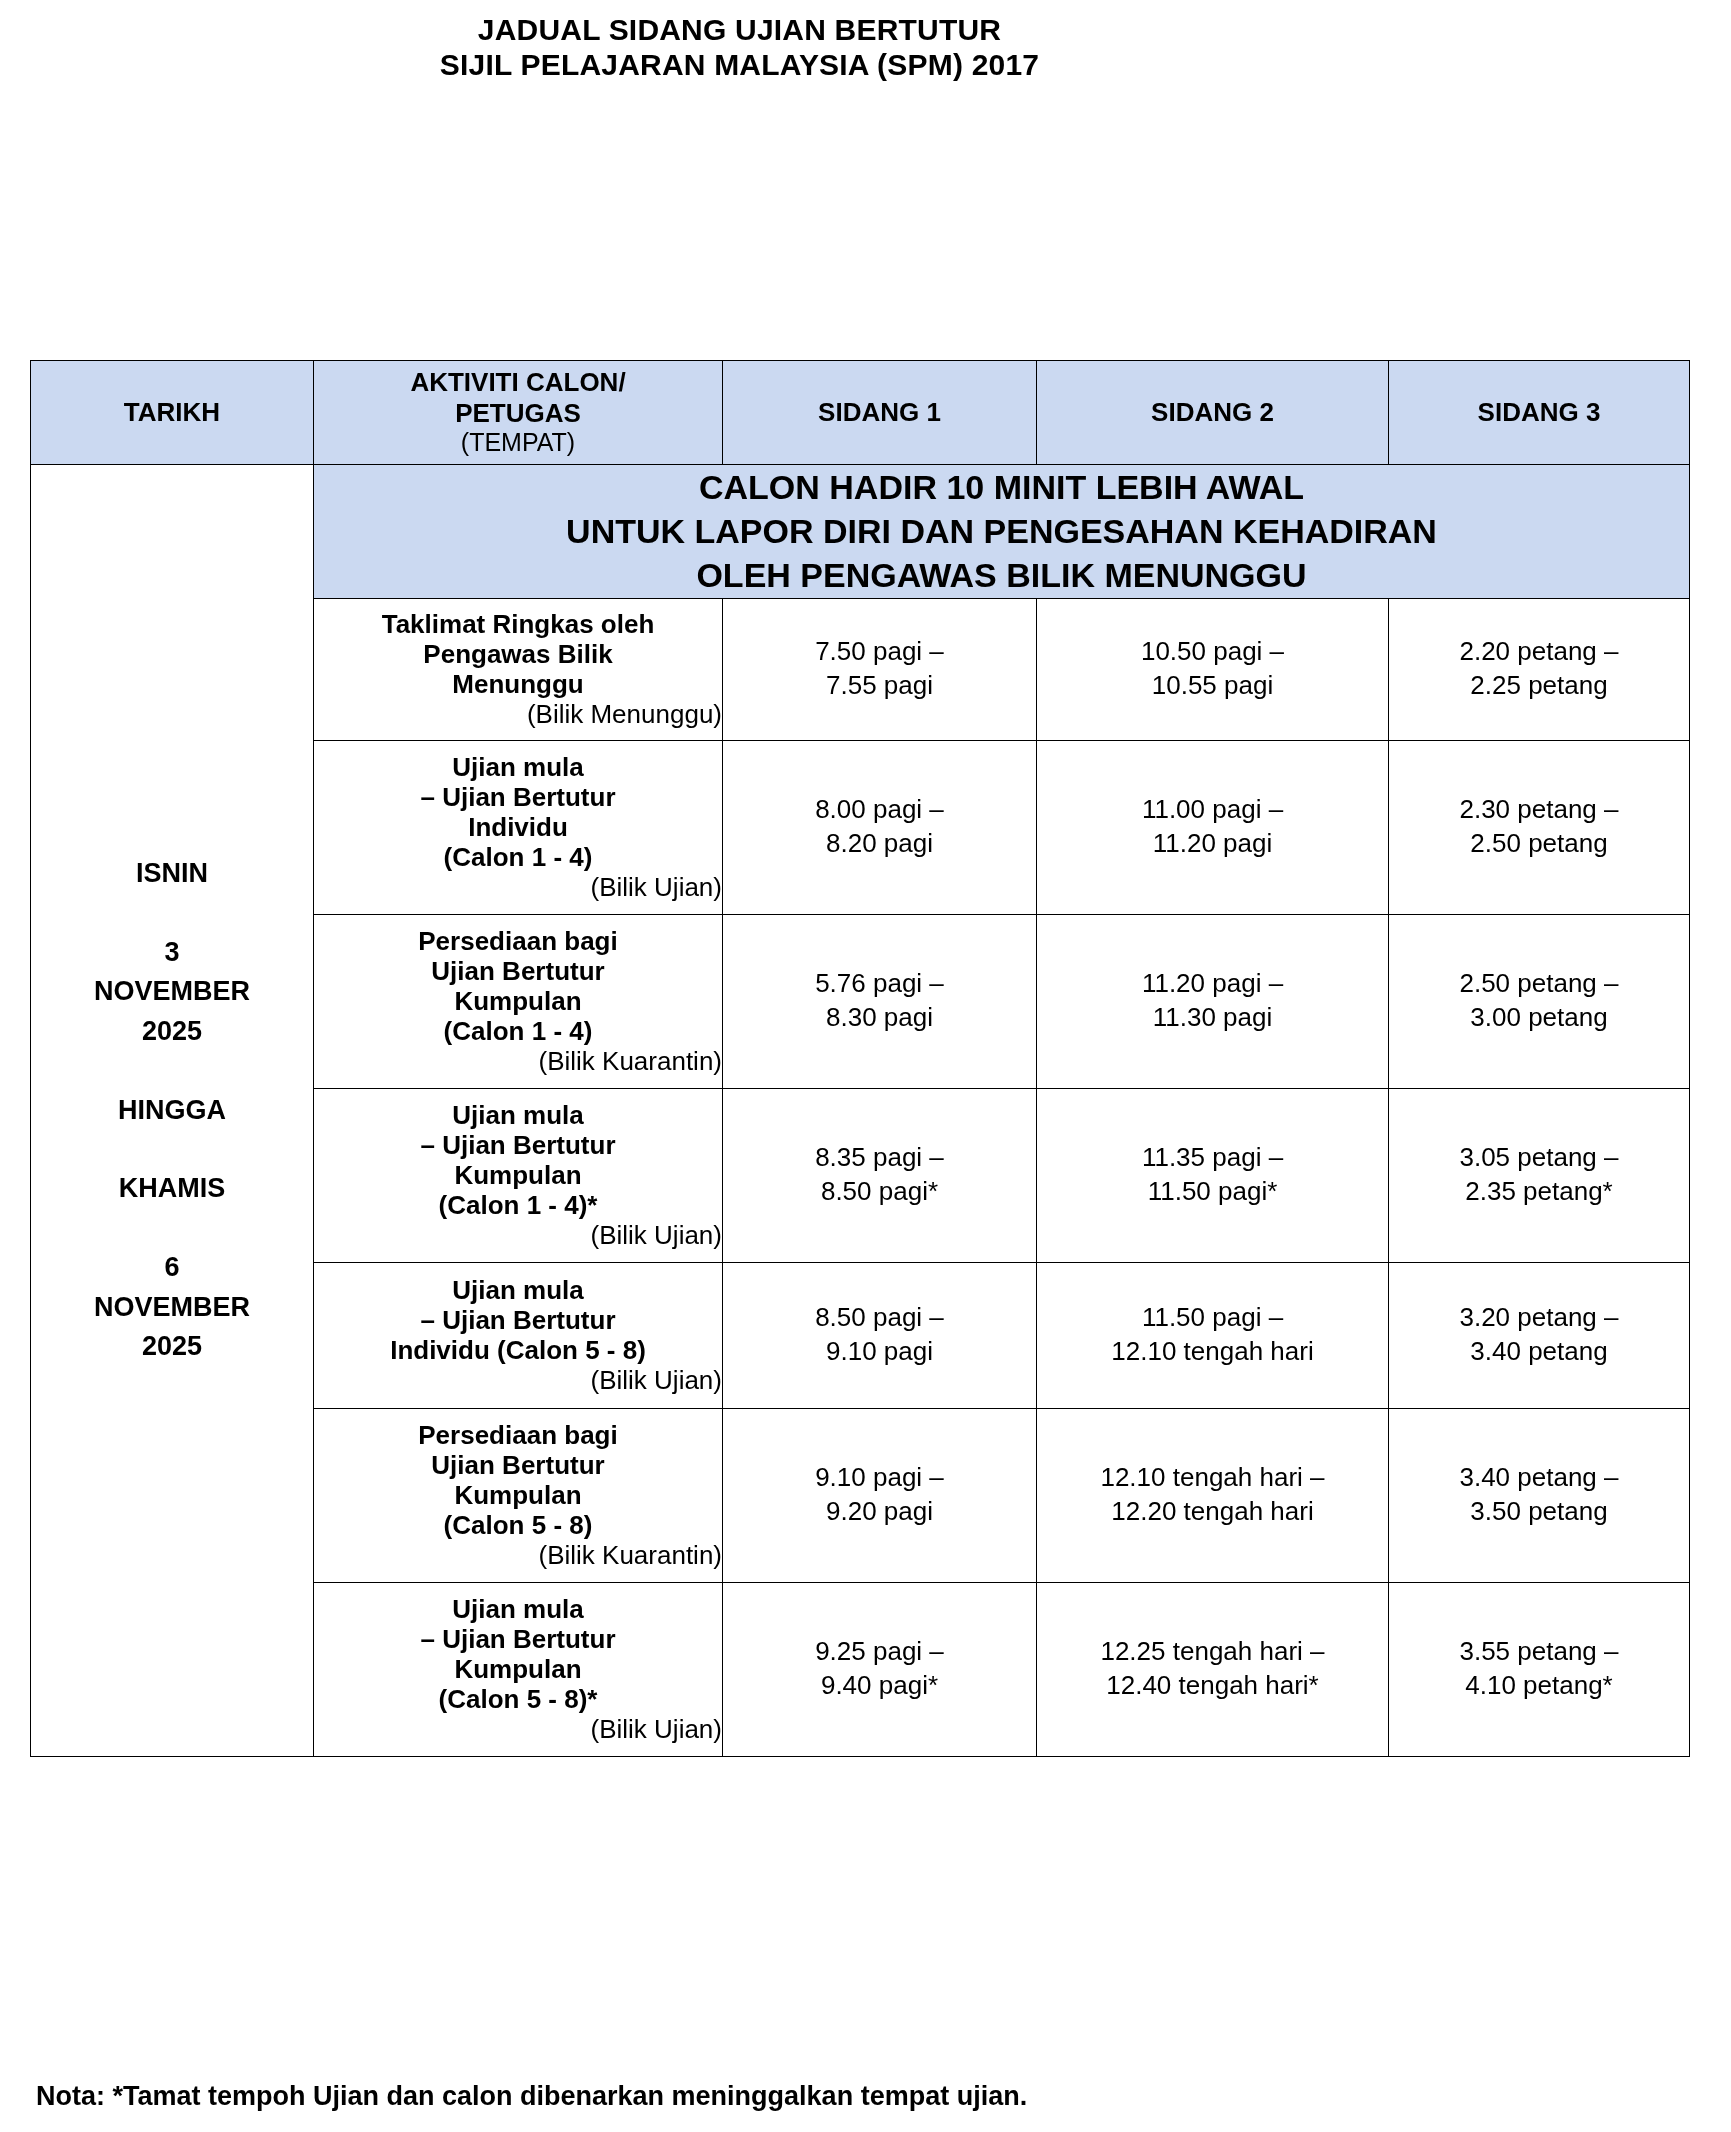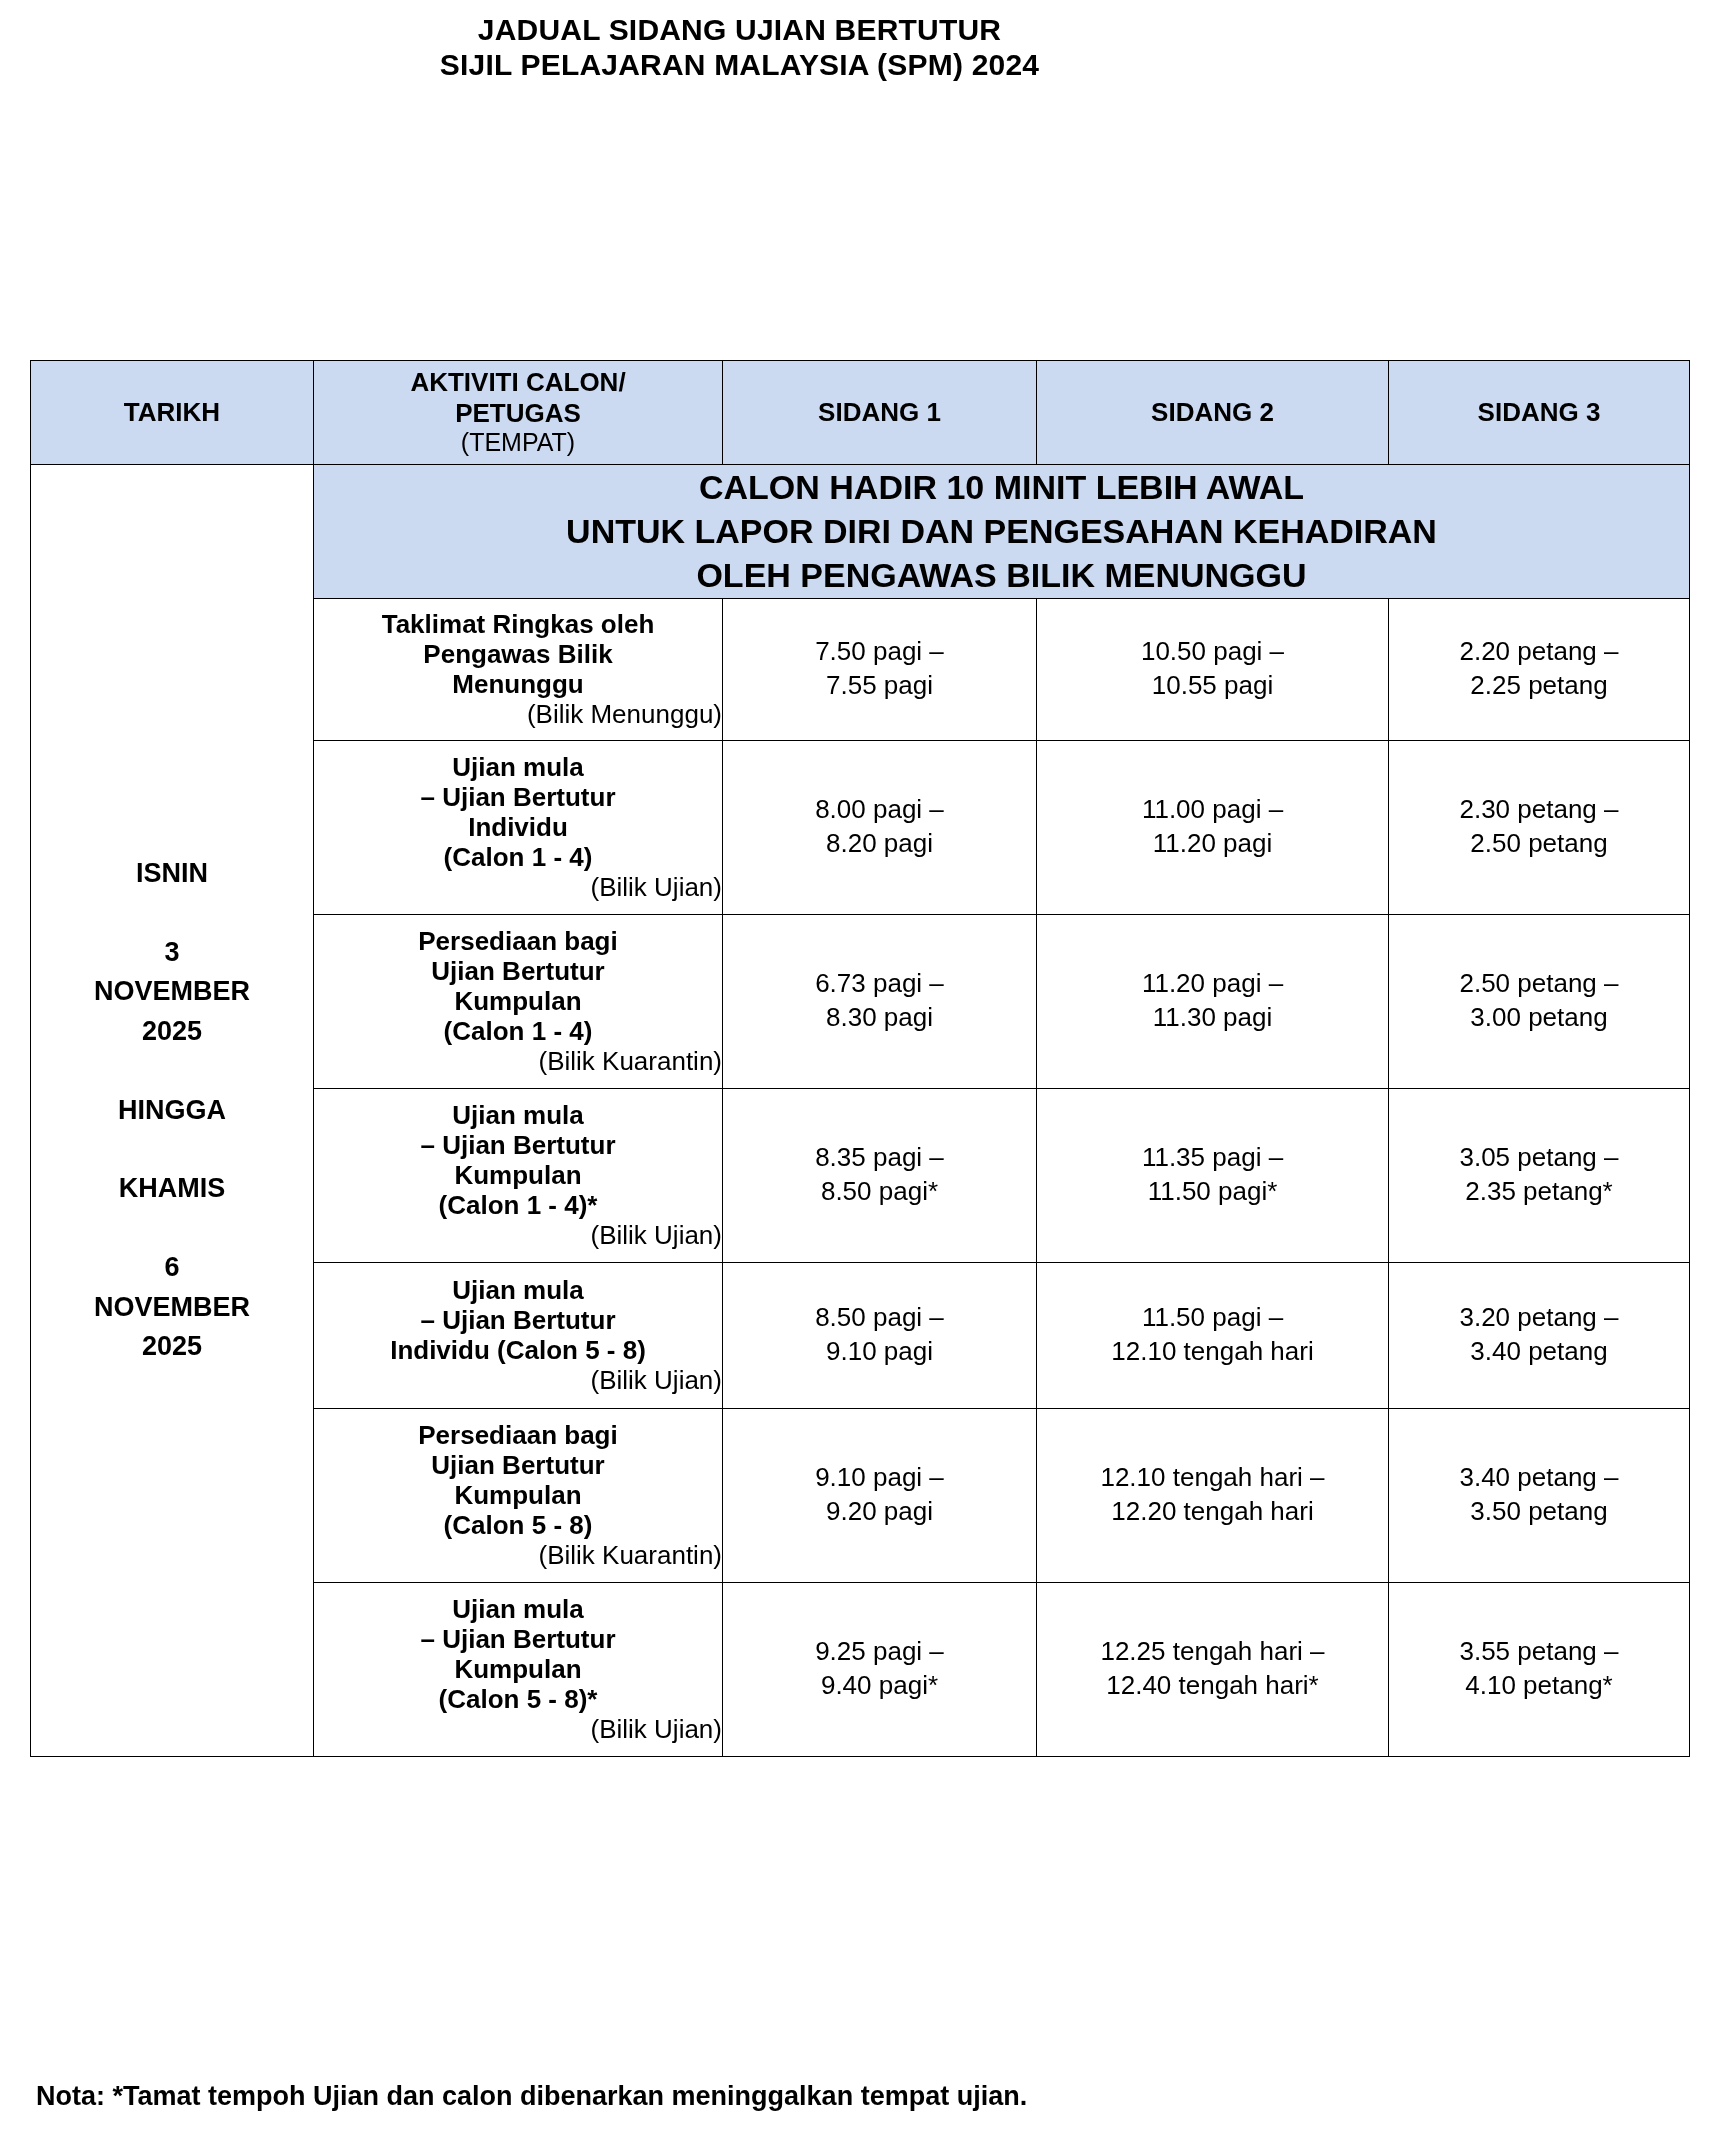--- a/index.html
+++ b/index.html
@@ -130,21 +130,21 @@
     white-space: pre;
   }
 </style>
 </head>
 <body>
 
 <div id="page">
 
   <div class="title-block">
     <div class="title-line">JADUAL SIDANG UJIAN BERTUTUR</div>
-    <div class="title-line">SIJIL PELAJARAN MALAYSIA (SPM) 2024</div>
+    <div class="title-line">SIJIL PELAJARAN MALAYSIA (SPM) 2017</div>
   </div>
 
   <div class="table-wrap">
     <table class="schedule">
       <colgroup>
         <col class="c-tarikh">
         <col class="c-akt">
         <col class="c-s1">
         <col class="c-s2">
         <col class="c-s3">
@@ -213,21 +213,21 @@
         </tr>
 
         <tr class="r3">
           <td class="act-cell">
             <div style="white-space:pre-line;">Persediaan bagi
 Ujian Bertutur
 Kumpulan
 (Calon 1 - 4)</div>
             <span class="place">(Bilik Kuarantin)</span>
           </td>
-          <td class="time-cell">6.73 pagi –
+          <td class="time-cell">5.76 pagi –
 8.30 pagi</td>
           <td class="time-cell">11.20 pagi –
 11.30 pagi</td>
           <td class="time-cell">2.50 petang –
 3.00 petang</td>
         </tr>
 
         <tr class="r4">
           <td class="act-cell">
             <div style="white-space:pre-line;">Ujian mula

